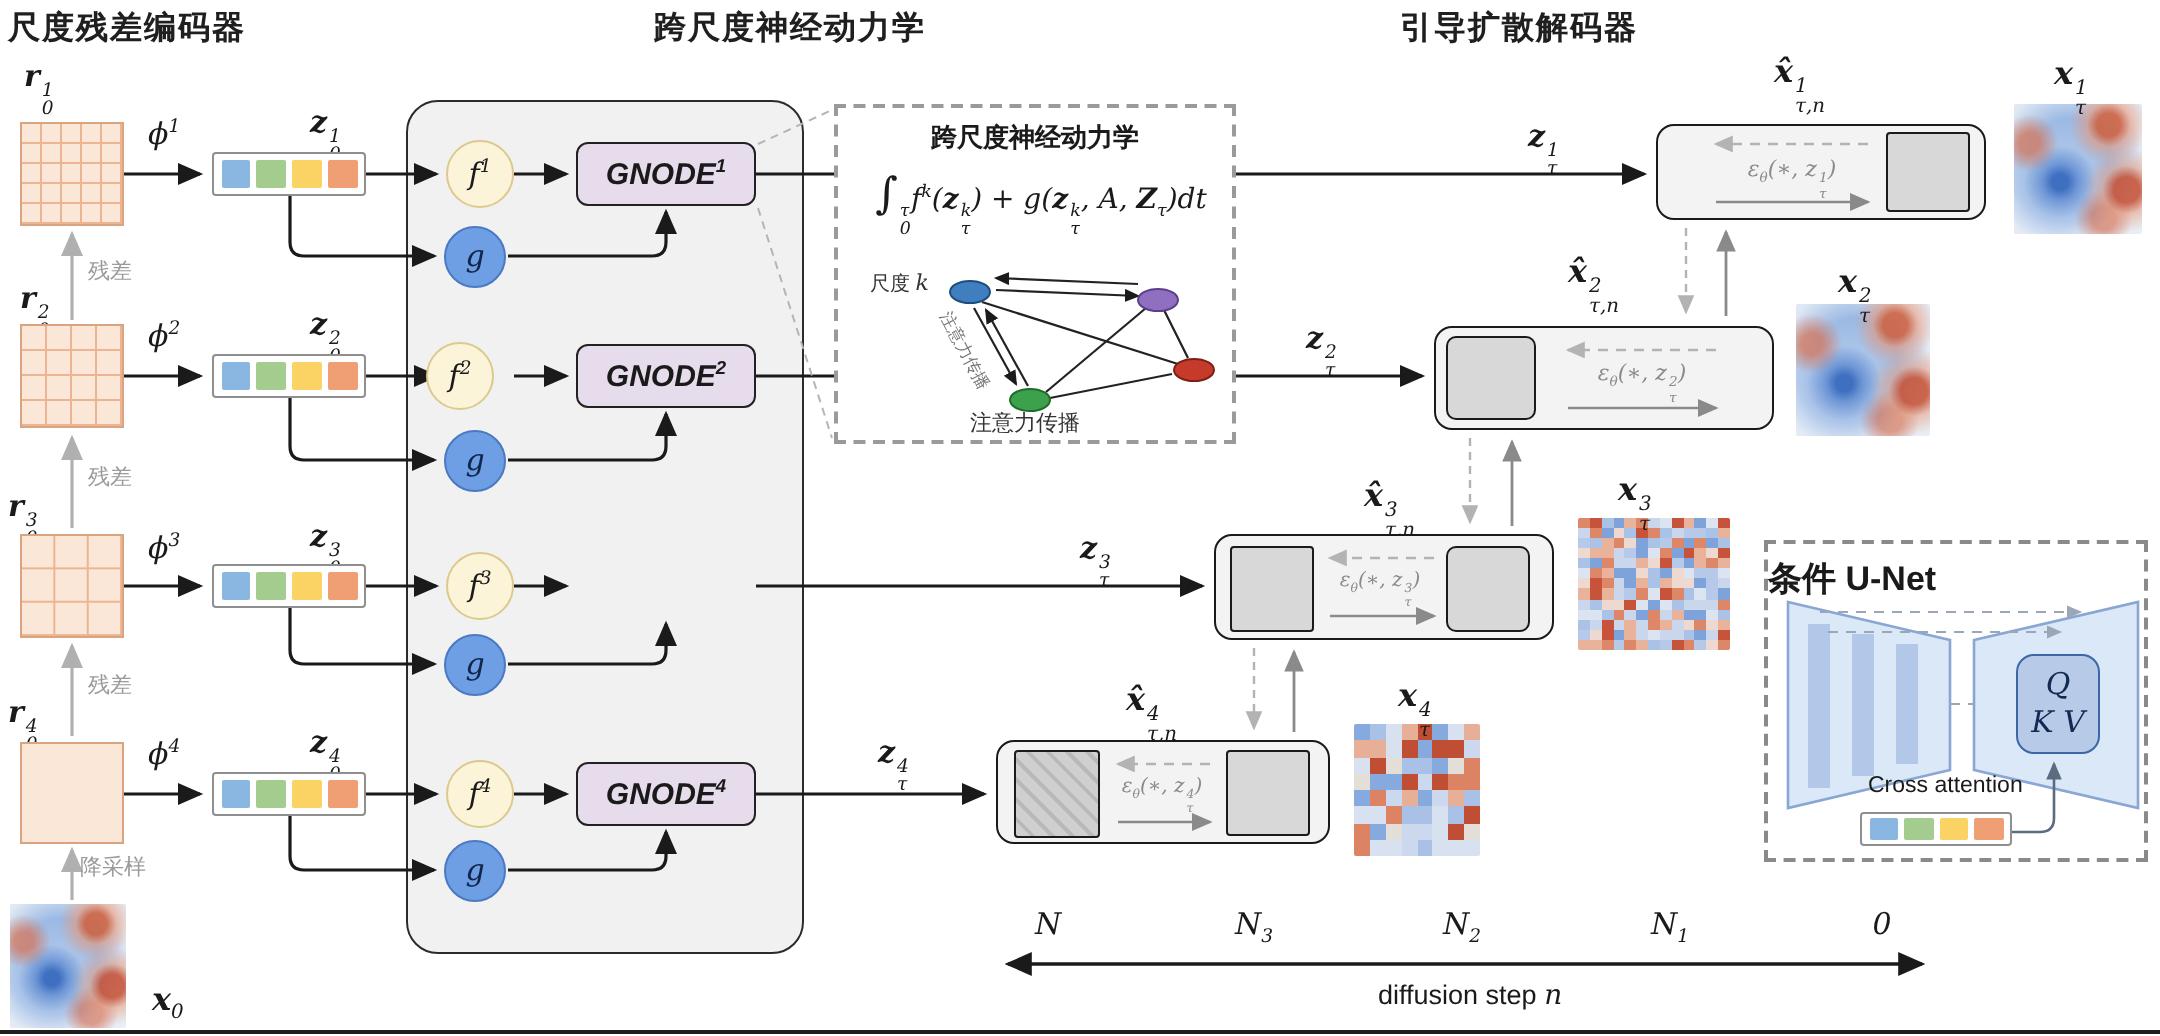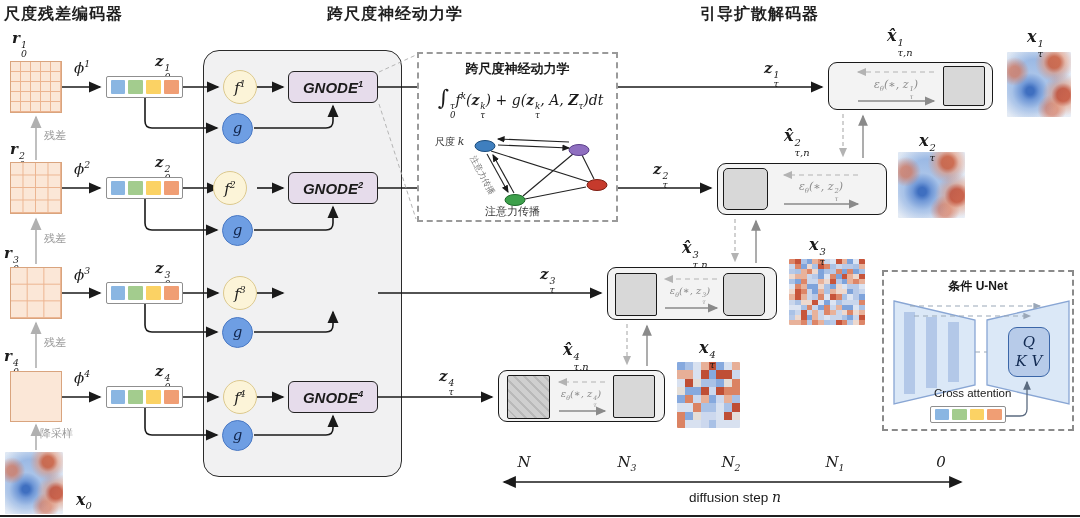--- a/index.html
+++ b/index.html
@@ -44,21 +44,21 @@
     radial-gradient(circle at 88% 66%, rgba(196,76,48,.85) 0 9%, rgba(229,156,126,.55) 17%, rgba(240,200,180,0) 30%),
     radial-gradient(circle at 12% 30%, rgba(214,112,80,.7) 0 7%, rgba(235,180,160,0) 20%),
     radial-gradient(circle at 70% 88%, rgba(208,100,70,.6) 0 8%, rgba(235,180,160,0) 20%),
     radial-gradient(circle at 36% 60%, #3f6fc0 0 7%, #6f97d6 16%, #a9c3e8 32%, rgba(190,210,235,0) 56%),
     radial-gradient(circle at 45% 40%, #9bb9e4 0 36%, rgba(200,216,238,0) 68%),
     linear-gradient(135deg,#dfe8f4,#e9eef6);}
   .pixel-grid{display:flex;flex-wrap:wrap;border-radius:1px;overflow:hidden;}
   .pixel-grid .px{box-sizing:border-box;}
   
   .unetbox{background:#fff;border:2.5px dashed #8a8a8a;box-sizing:border-box;}
-  .unet-title{font-size:12px;font-weight:600;text-align:center;}
+  .unet-title{font-size:17px;font-weight:600;}
   .qkv{background:#B7CBE9;border:1.6px solid #3B66A8;border-radius:9px;display:flex;flex-direction:column;align-items:center;justify-content:center;box-sizing:border-box;
        font-family:"DejaVu Serif","Liberation Serif",serif;font-style:italic;font-size:15px;color:#13une;color:#122a52;line-height:1.25;}
   .cross-label{font-size:11.5px;color:#1a1a1a;white-space:nowrap;}
   
   .tick{font-family:"DejaVu Serif","Liberation Serif",serif;font-style:italic;font-size:15px;transform:translateX(-50%);}
   .axis-label{font-size:13.5px;}
   .bottom-line{background:#1f1f1f;}
   .rot-label{font-size:8.5px;color:#777;transform-origin:left top;white-space:nowrap;}
 </style>
 </head>

